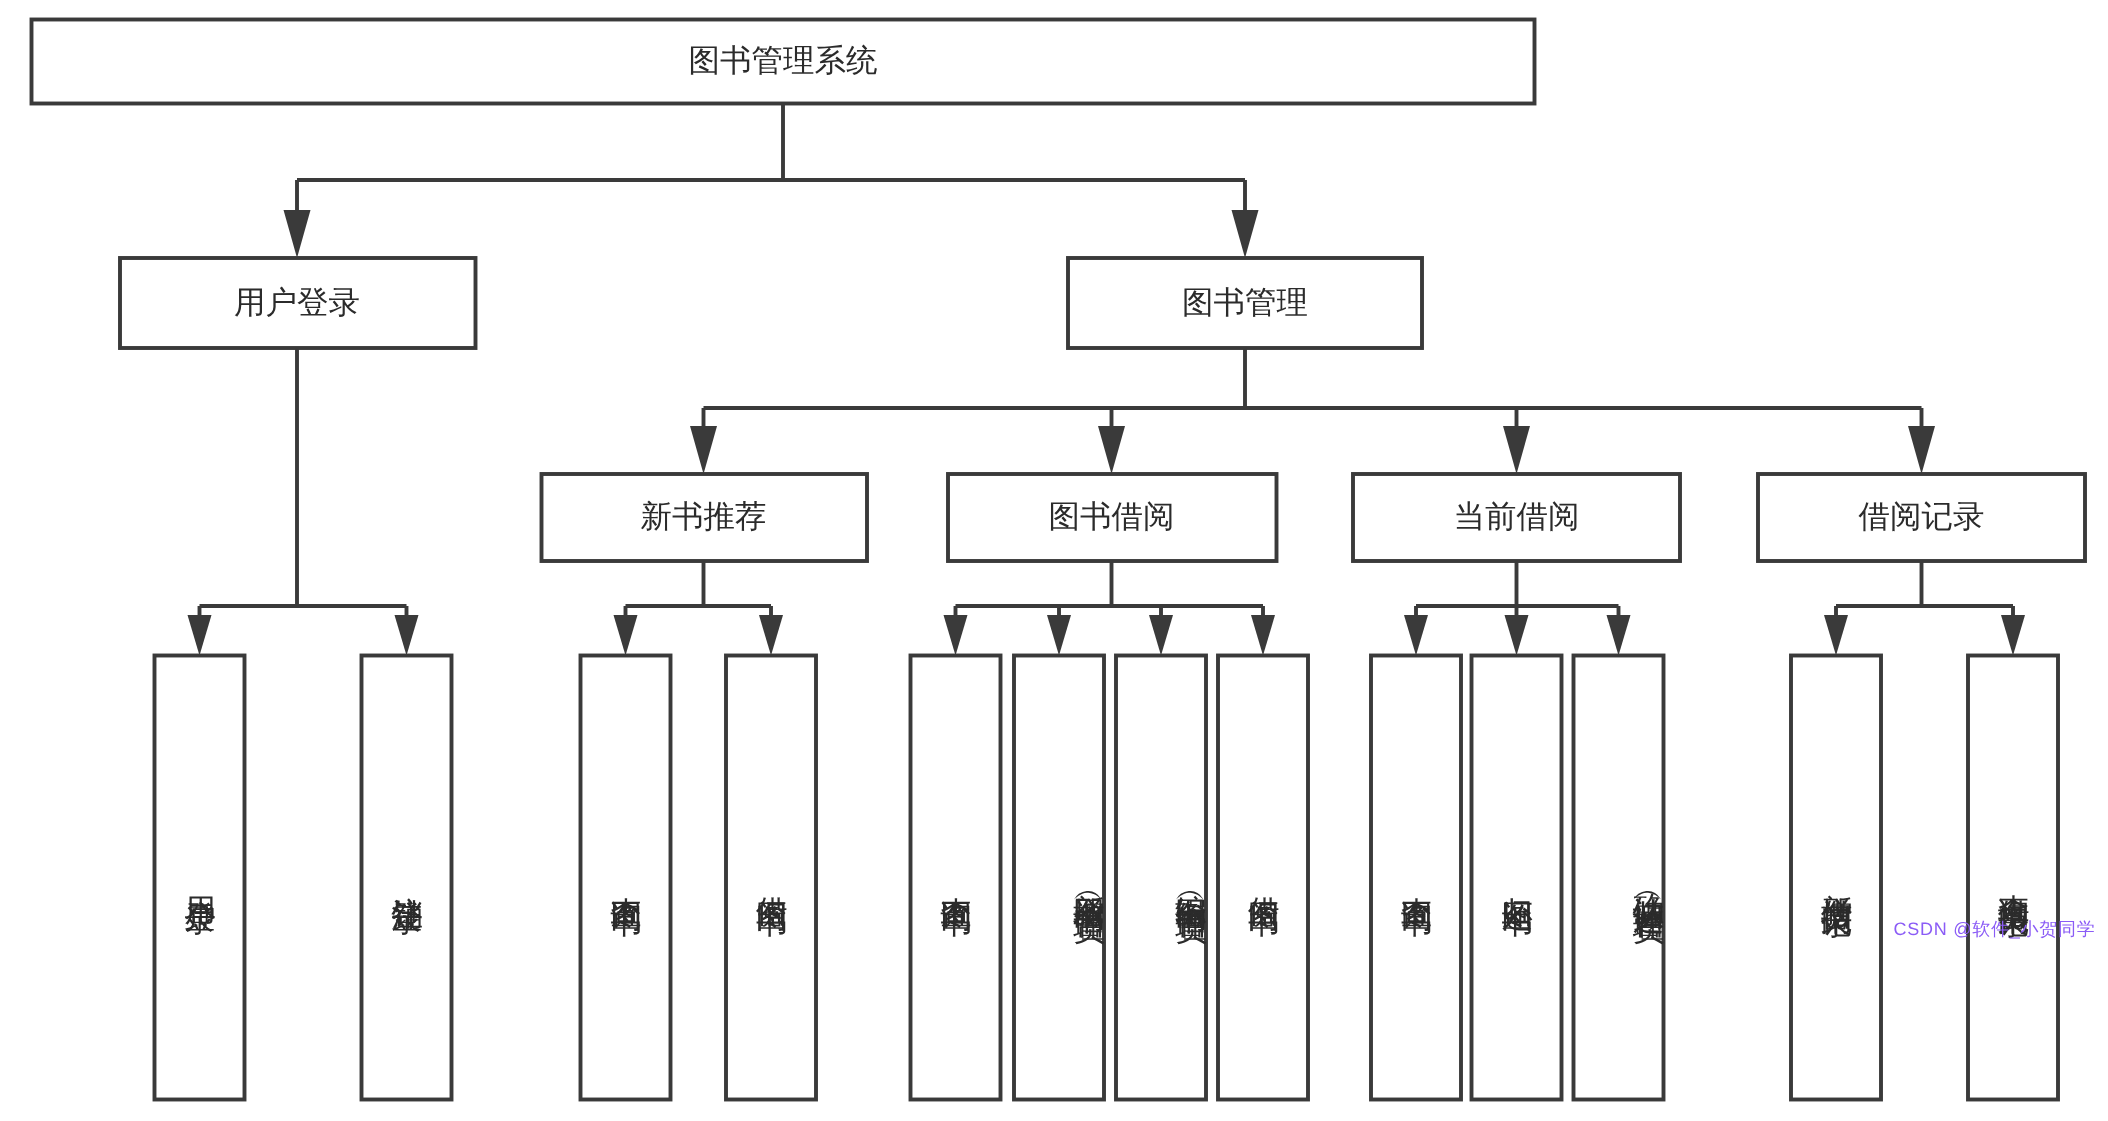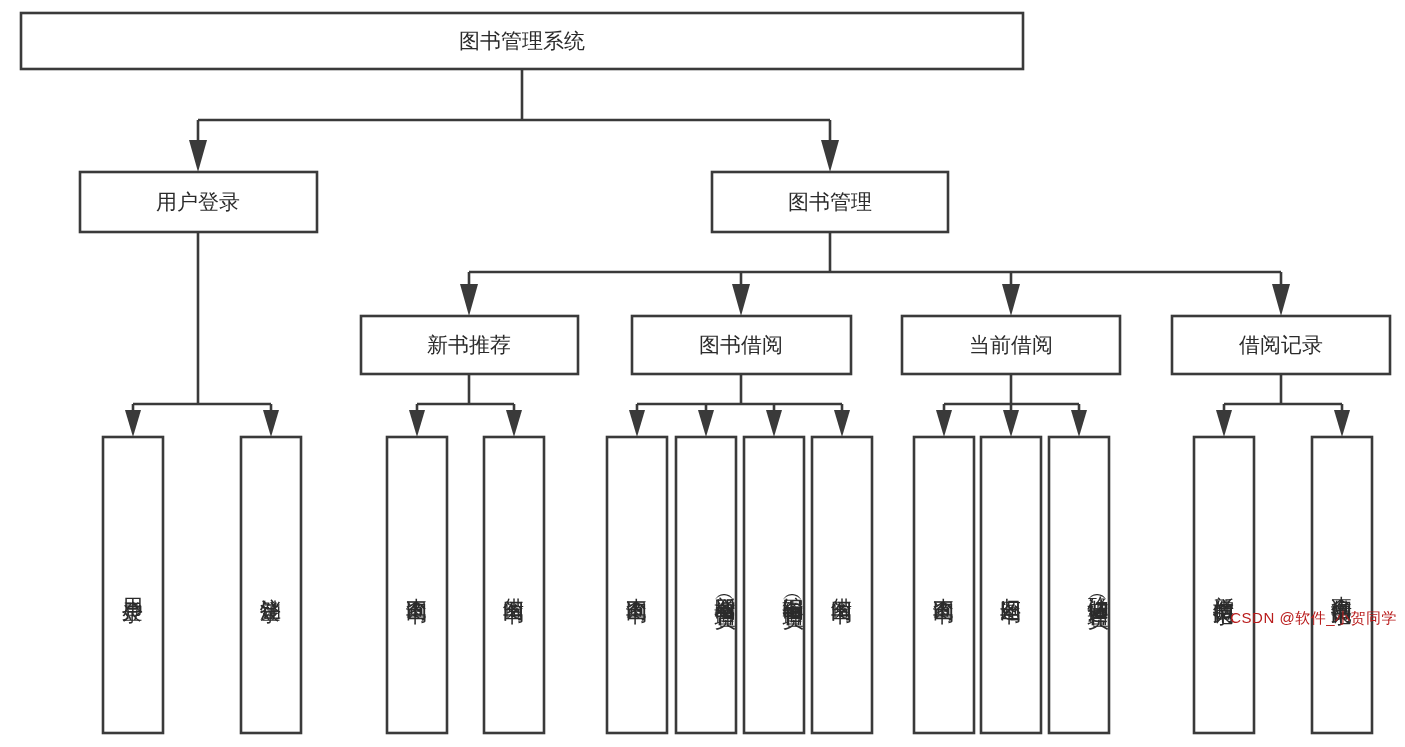--- a/index.html
+++ b/index.html
@@ -47,22 +47,22 @@
     pointer-events:none;
   }
   .vlabel.center{align-items:center;}
   .vlabel.top{align-items:flex-start;}
 
   .watermark{
     position:absolute;
     right:8px;
     bottom:4px;
     font-family:"Liberation Sans","DejaVu Sans",sans-serif;
-    font-size:15px;
-    color:#b91c1c;
+    font-size:12px;
+    color:#8b5cf6;
     letter-spacing:0.5px;
     white-space:nowrap;
   }
 </style>
 </head>
 <body>
 
 <div id="diagram-root">
 
   <svg id="flow" viewBox="0 0 1405 747">

